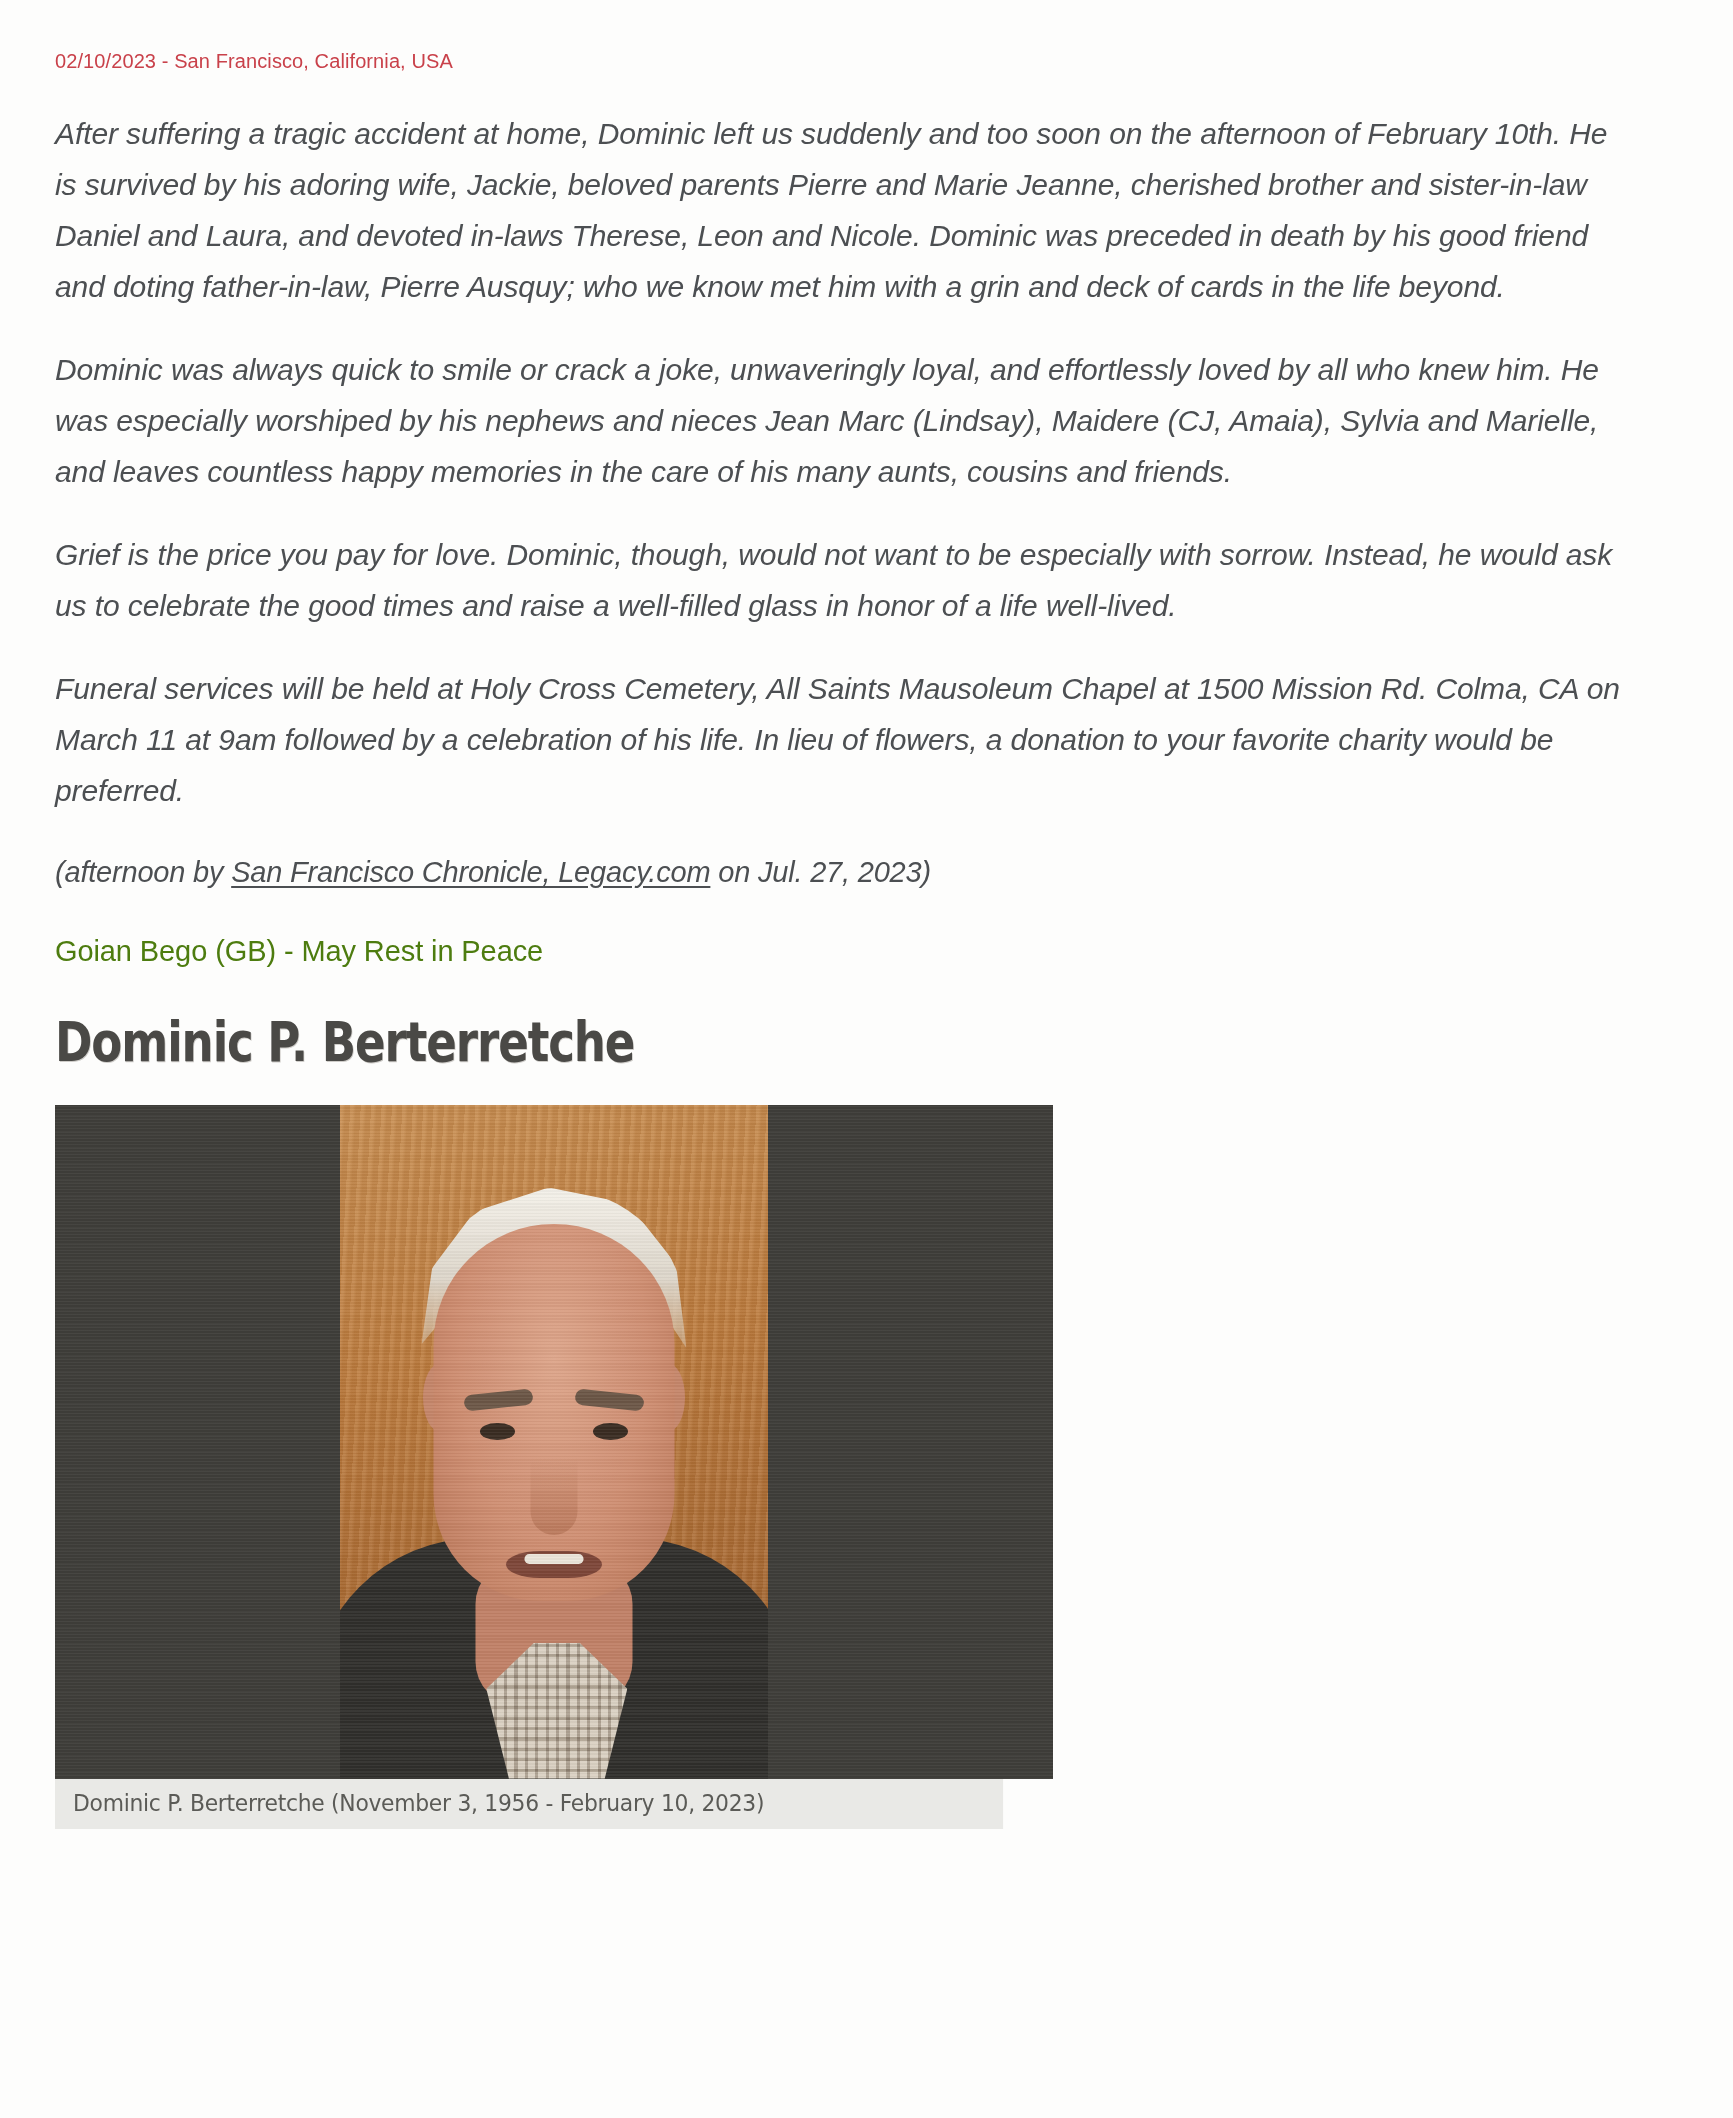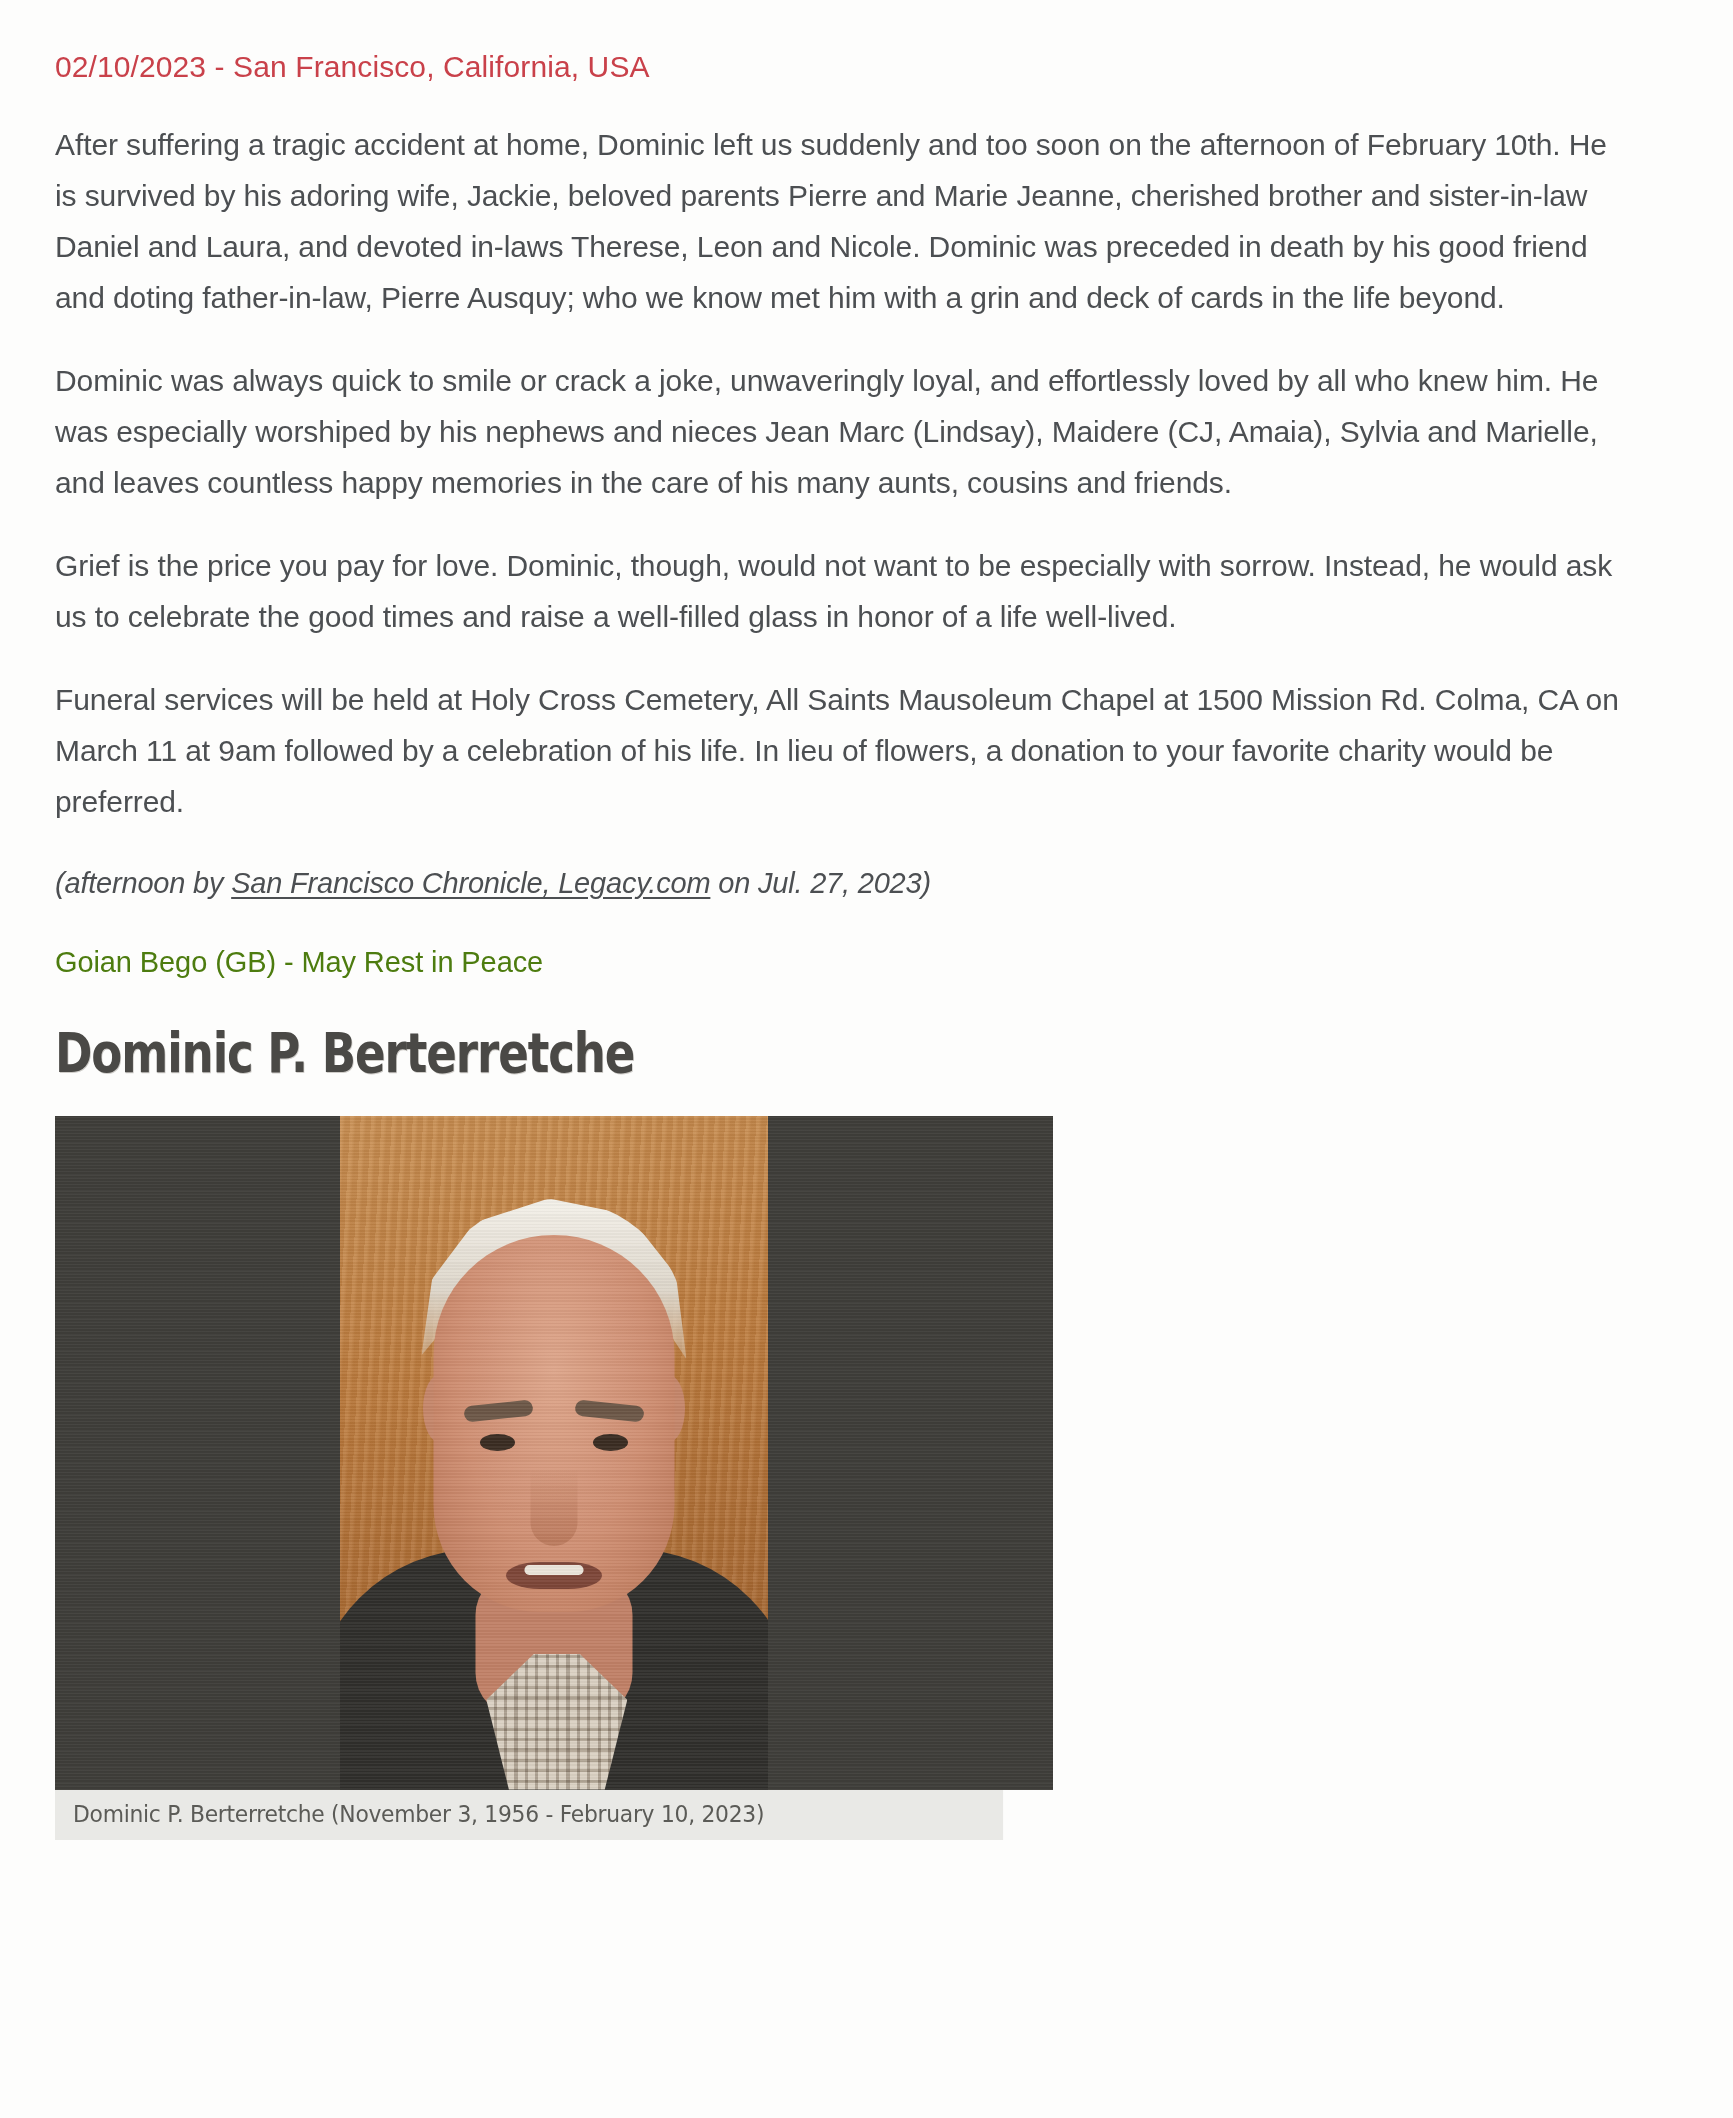--- a/index.html
+++ b/index.html
@@ -24,36 +24,37 @@
 
   .content {
     position: absolute;
     left: 55px;
     top: 50px;
     width: 1572px;
   }
 
   .dateline {
     color: #c9414a;
-    font-size: 30px;
+    font-size: 20px;
     font-weight: 400;
     letter-spacing: 0.1px;
     margin: 0 0 35px 0;
     font-family: "Liberation Sans", sans-serif;
   }
 
   p.body-par {
     color: #4c4f52;
     font-size: 30px;
     line-height: 51px;
     margin: 0 0 32px 0;
     max-width: 1572px;
     text-align: left;
     letter-spacing: -0.1px;
     font-family: "Liberation Sans", sans-serif;
+    font-style: italic;
   }
 
   p.published {
     color: #4c4f52;
     font-size: 29px;
     line-height: 48px;
     font-style: italic;
     margin: 0 0 32px 0;
     letter-spacing: -0.2px;
   }

